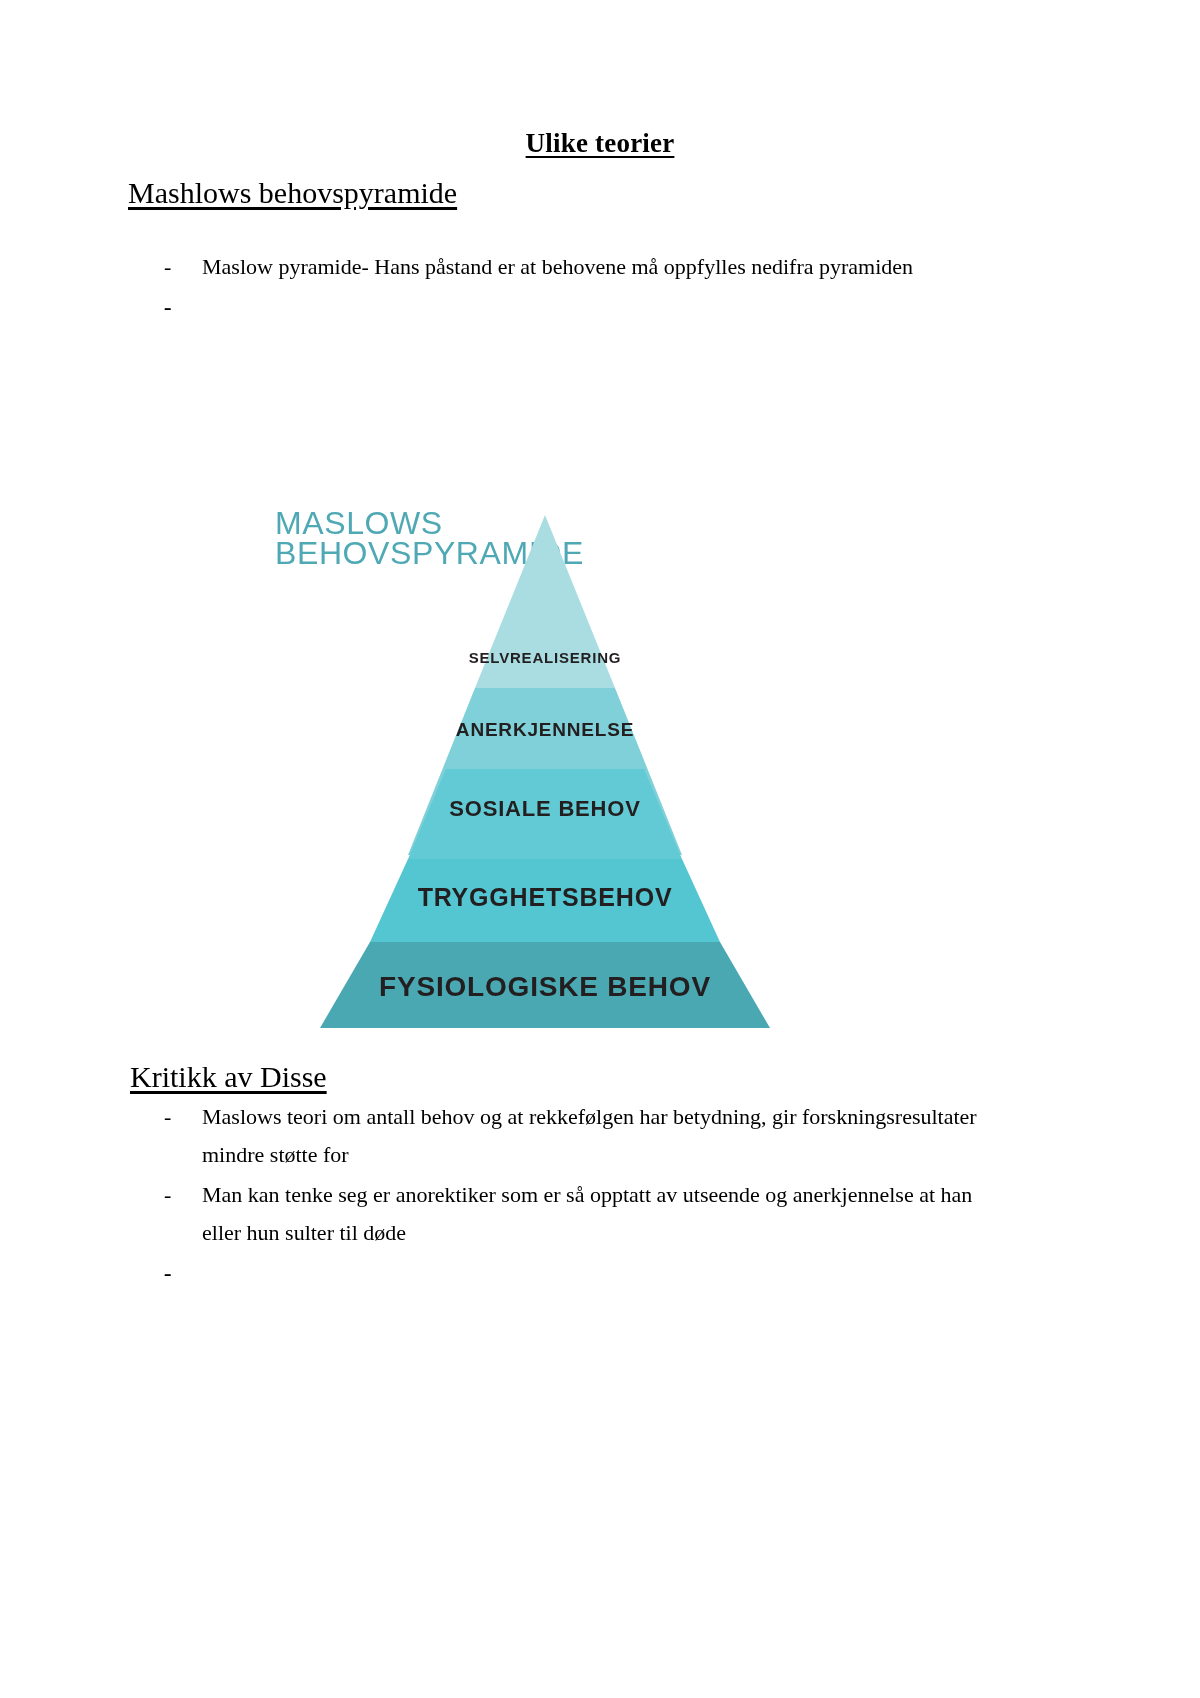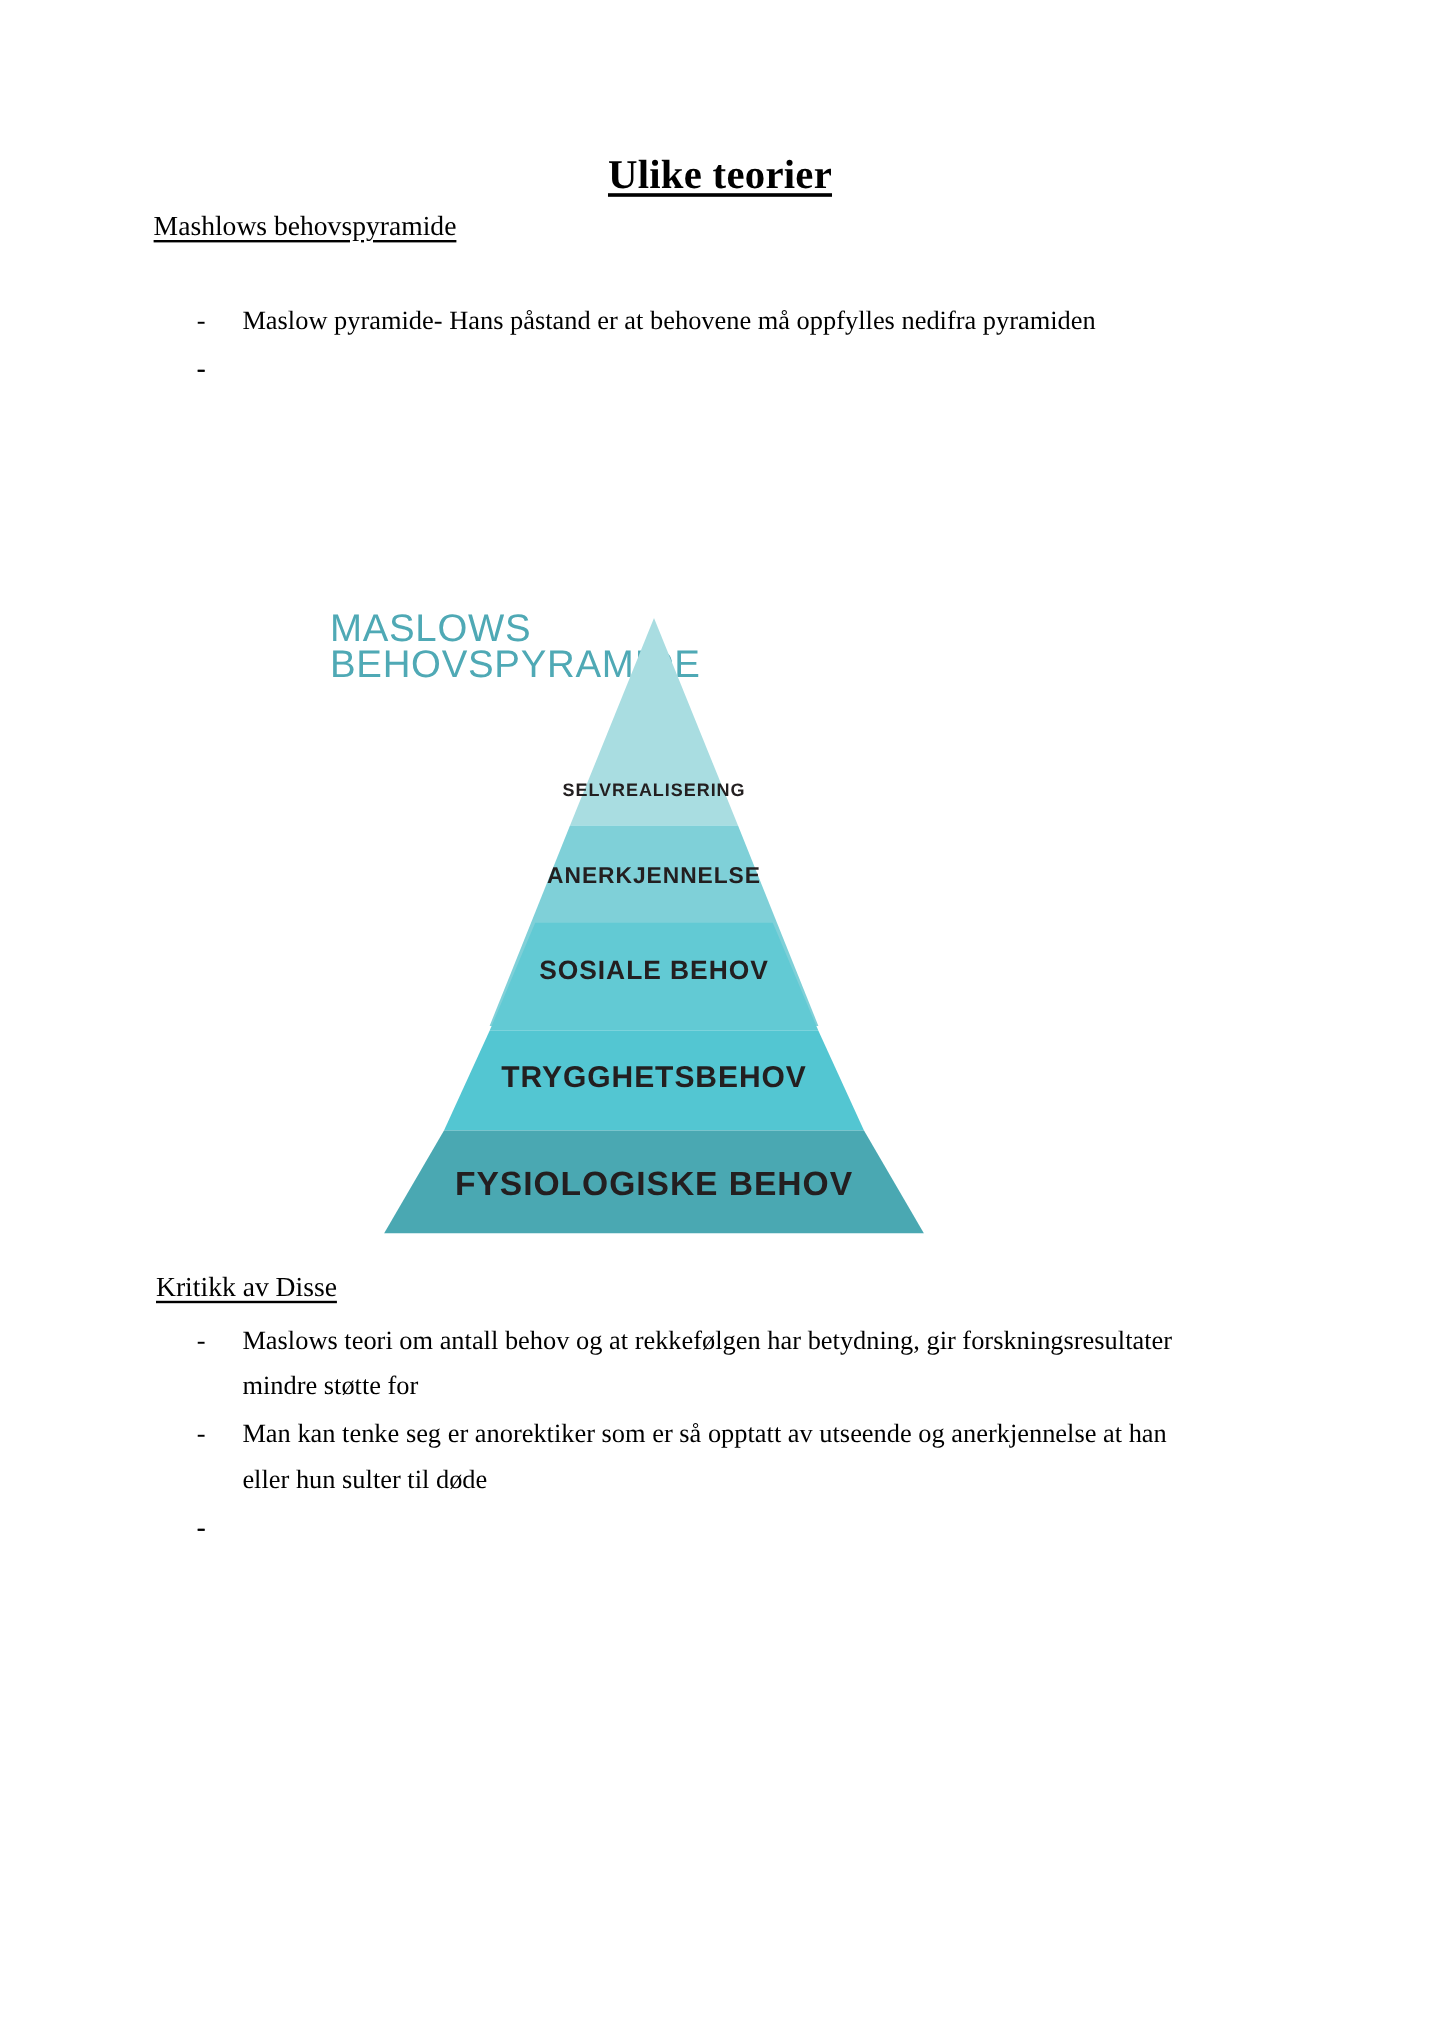--- a/index.html
+++ b/index.html
@@ -25,33 +25,33 @@
     padding: 0;
   }
 
   
   .doc-title {
     position: absolute;
     left: 0;
     top: 128px;
     width: 1200px;
     text-align: center;
-    font-size: 34px;
+    font-size: 27px;
     font-weight: bold;
     letter-spacing: 0.2px;
   }
   .doc-title span.u {
     text-decoration: underline;
     text-underline-offset: 4px;
   }
 
   
   .section-heading {
     position: absolute;
-    font-size: 23px;
+    font-size: 30px;
     font-weight: normal;
     white-space: nowrap;
   }
   .section-heading span.u {
     text-decoration: underline;
     text-underline-offset: 4px;
   }
   #heading-pyramide { left: 128px; top: 176px; }
   #heading-kritikk  { left: 130px; top: 1060px; }
 

